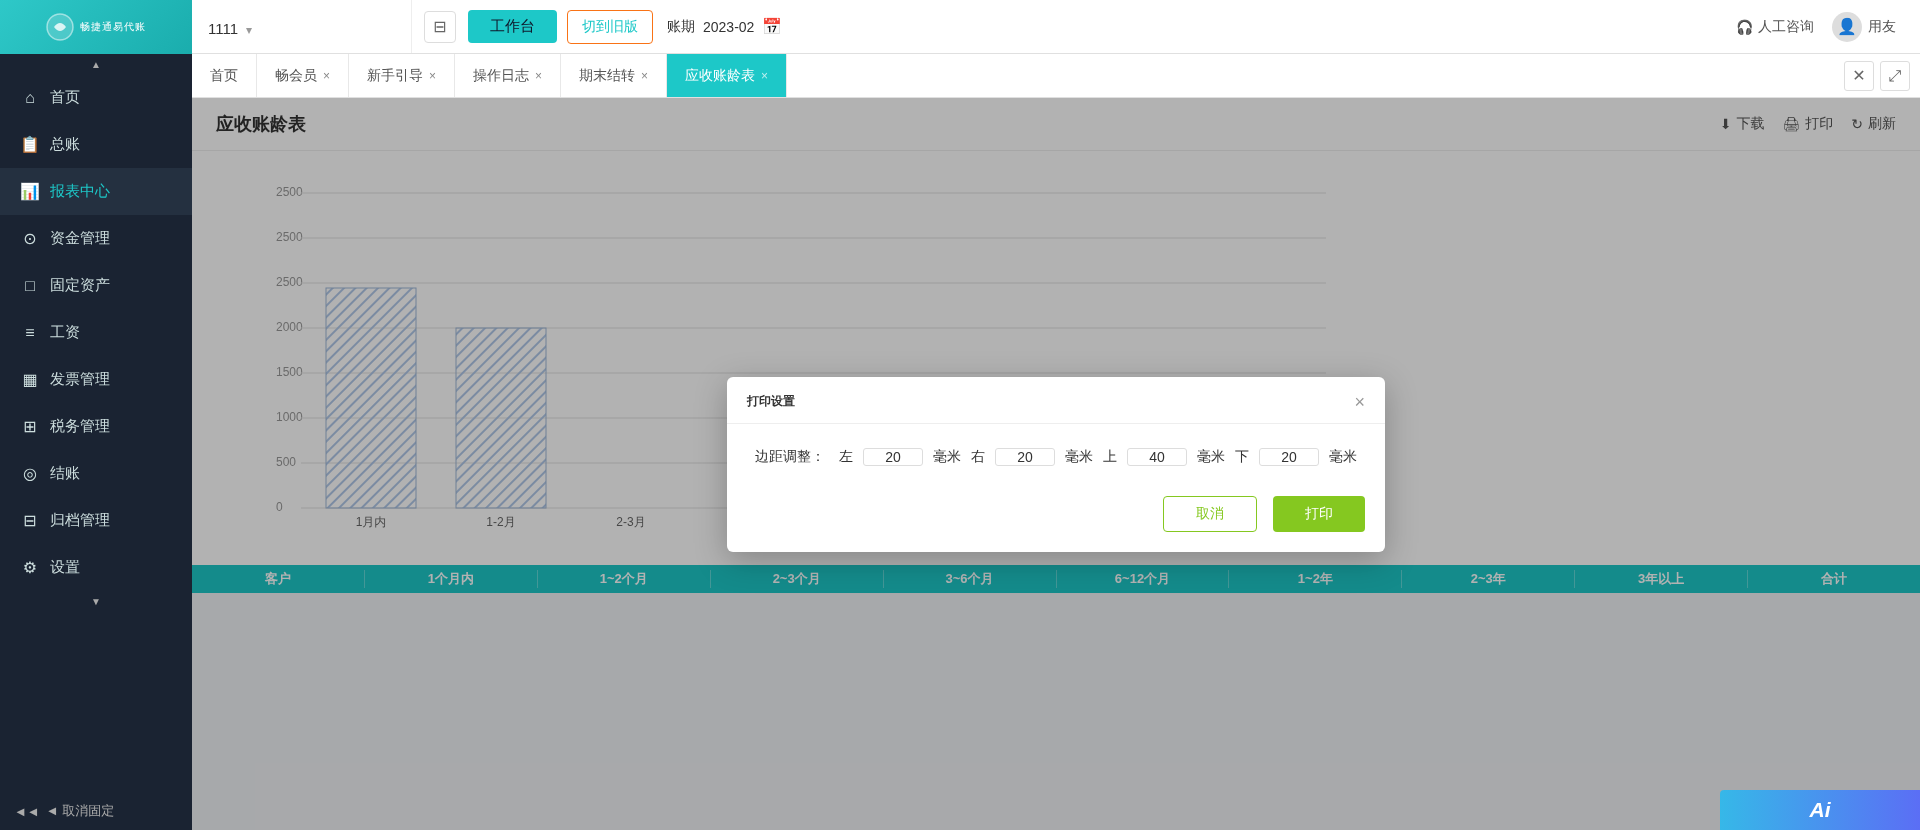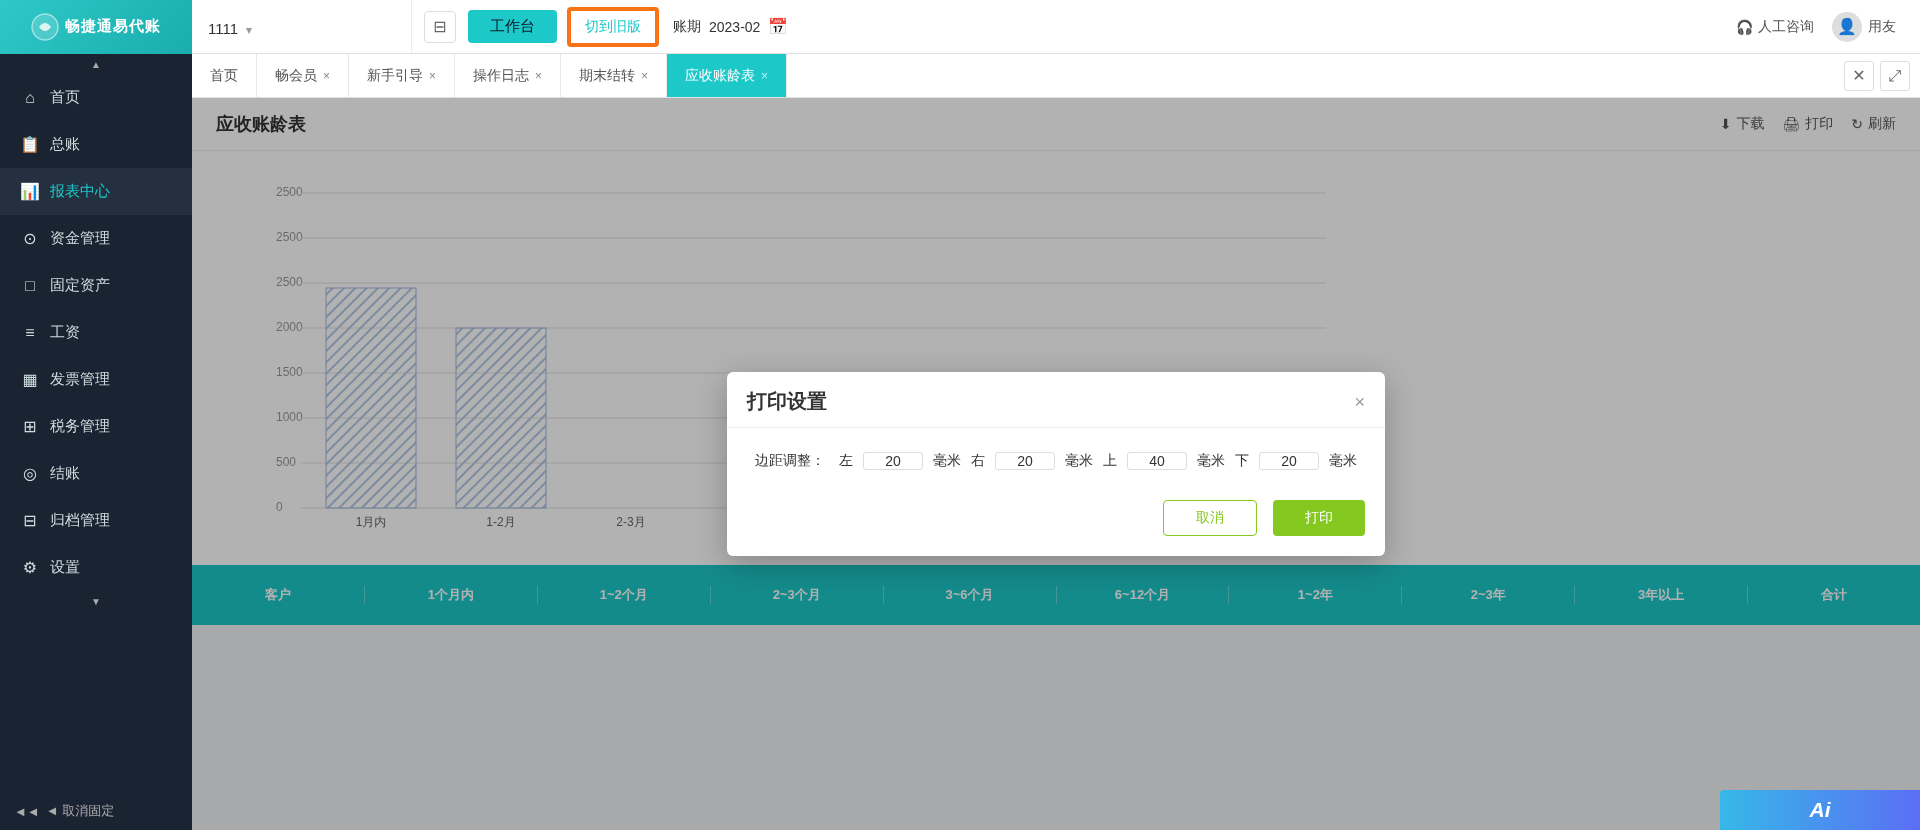--- a/index.html
+++ b/index.html
@@ -18,22 +18,22 @@
       width: 192px;
       height: 54px;
       background: linear-gradient(135deg, #2ec8c8 0%, #1aadad 100%);
       display: flex;
       align-items: center;
       justify-content: center;
       flex-shrink: 0;
     }
     .logo-text {
       color: #fff;
-      font-size: 15px;
-      font-weight: bold;
+      font-size: 10px;
+      font-weight: normal;
       letter-spacing: 1px;
     }
     .logo-icon {
       width: 28px;
       height: 28px;
       margin-right: 6px;
     }
     .company-selector {
       display: flex;
       align-items: flex-end;
@@ -69,21 +69,21 @@
       background: #1dc8c8;
       color: #0f172a;
       border: none;
       border-radius: 4px;
       padding: 7px 22px;
       font-size: 15px;
       cursor: pointer;
       margin-right: 10px;
     }
     .switch-btn {
-      border: 4px solid #f97316;
+      border: 1px solid #f97316;
       color: #1dc8c8;
       background: #fff;
       border-radius: 4px;
       padding: 7px 14px;
       font-size: 14px;
       cursor: pointer;
       margin-right: 10px;
     }
     .account-period {
       display: flex;
@@ -280,21 +280,21 @@
       min-height: 400px;
       position: relative;
     }
 
     
     .bottom-table {
       position: absolute;
       bottom: 0;
       left: 0;
       right: 0;
-      height: 60px;
+      height: 28px;
       background: #1dc8c8;
       display: flex;
       align-items: center;
     }
     .bottom-table-cell {
       flex: 1;
       text-align: center;
       color: #fff;
       font-size: 13px;
       font-weight: bold;
@@ -324,21 +324,21 @@
       overflow: hidden;
     }
     .dialog-header {
       padding: 16px 20px 12px 20px;
       border-bottom: 1px solid #eee;
       display: flex;
       align-items: center;
       justify-content: space-between;
     }
     .dialog-title {
-      font-size: 20px;
+      font-size: 12px;
       font-weight: bold;
       color: #333;
     }
     .dialog-close {
       font-size: 18px;
       color: #999;
       cursor: pointer;
       line-height: 1;
     }
     .dialog-body {

